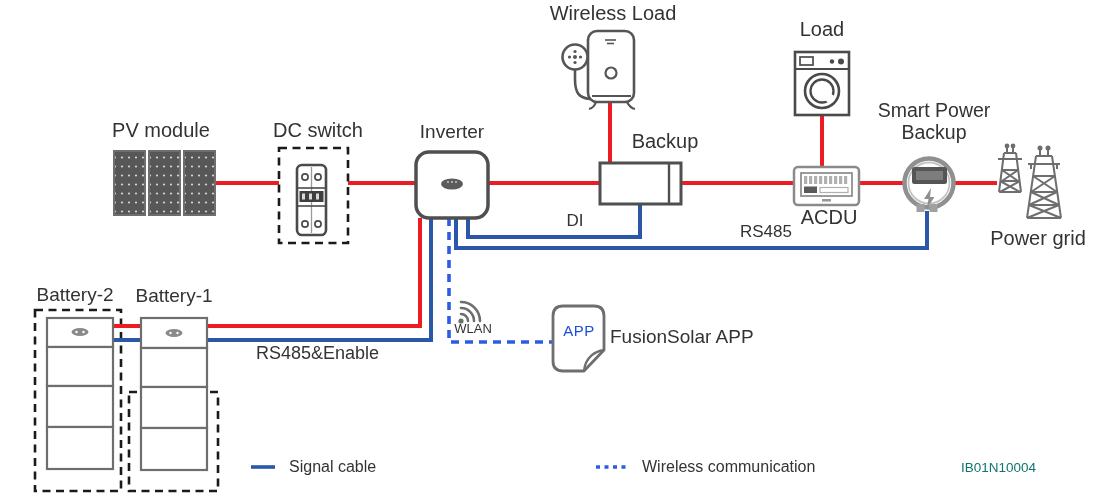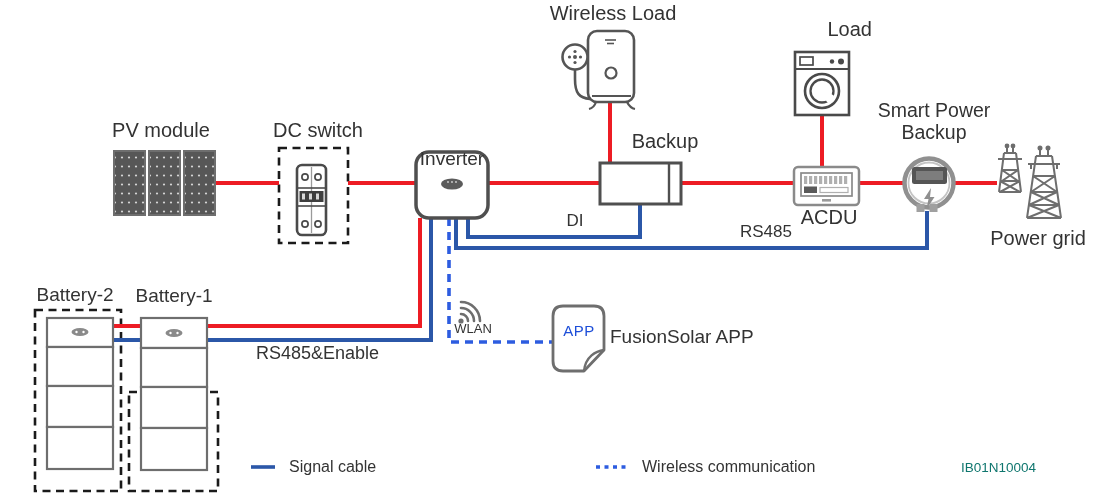--- a/index.html
+++ b/index.html
@@ -188,24 +188,24 @@
     </g>
 
     <g>
       <path d="M553,316 Q553,306 563,306 H594 Q604,306 604,316 V350 L584,371 H563 Q553,371 553,361 Z" fill="#ffffff" stroke="#6e6e6e" stroke-width="2.8" stroke-linejoin="round"></path>
       <path d="M604,350 C596,351 585.5,356.5 584,371" fill="none" stroke="#6e6e6e" stroke-width="2.4"></path>
     </g>
   </svg>
 
   <div class="lbl c" style="left:100px; top:119px; width:122px; font-size:20px;">PV module</div>
   <div class="lbl c" style="left:258px; top:119px; width:120px; font-size:20px;">DC switch</div>
-  <div class="lbl c" style="left:397px; top:121px; width:110px; font-size:19px;margin-top:27px;">Inverter</div>
+  <div class="lbl c" style="left:397px; top:121px; width:110px; font-size:19px;">Inverter</div>
   <div class="lbl c" style="left:533px; top:2px; width:160px; font-size:20px;">Wireless Load</div>
   <div class="lbl c" style="left:605px; top:130px; width:120px; font-size:20px;">Backup</div>
-  <div class="lbl c" style="left:772px; top:18px; width:100px; font-size:20px;text-align:right;">Load</div>
+  <div class="lbl c" style="left:772px; top:18px; width:100px; font-size:20px;">Load</div>
   <div class="lbl c wrap" style="left:872px; top:99px; width:124px; font-size:19.5px;">Smart Power Backup</div>
   <div class="lbl c" style="left:779px; top:206px; width:100px; font-size:20px;">ACDU</div>
   <div class="lbl c" style="left:978px; top:227px; width:120px; font-size:20px;">Power grid</div>
   <div class="lbl c" style="left:25px; top:284px; width:100px; font-size:19px;">Battery-2</div>
   <div class="lbl c" style="left:124px; top:285px; width:100px; font-size:19px;">Battery-1</div>
 
   <div class="lbl c" style="left:555px; top:211px; width:40px; font-size:17px;">DI</div>
   <div class="lbl c" style="left:734px; top:222px; width:64px; font-size:17px;">RS485</div>
   <div class="lbl" style="left:256px; top:343px; font-size:18px;">RS485&amp;Enable</div>
   <div class="lbl c" style="left:448px; top:321px; width:50px; font-size:13px;">WLAN</div>

